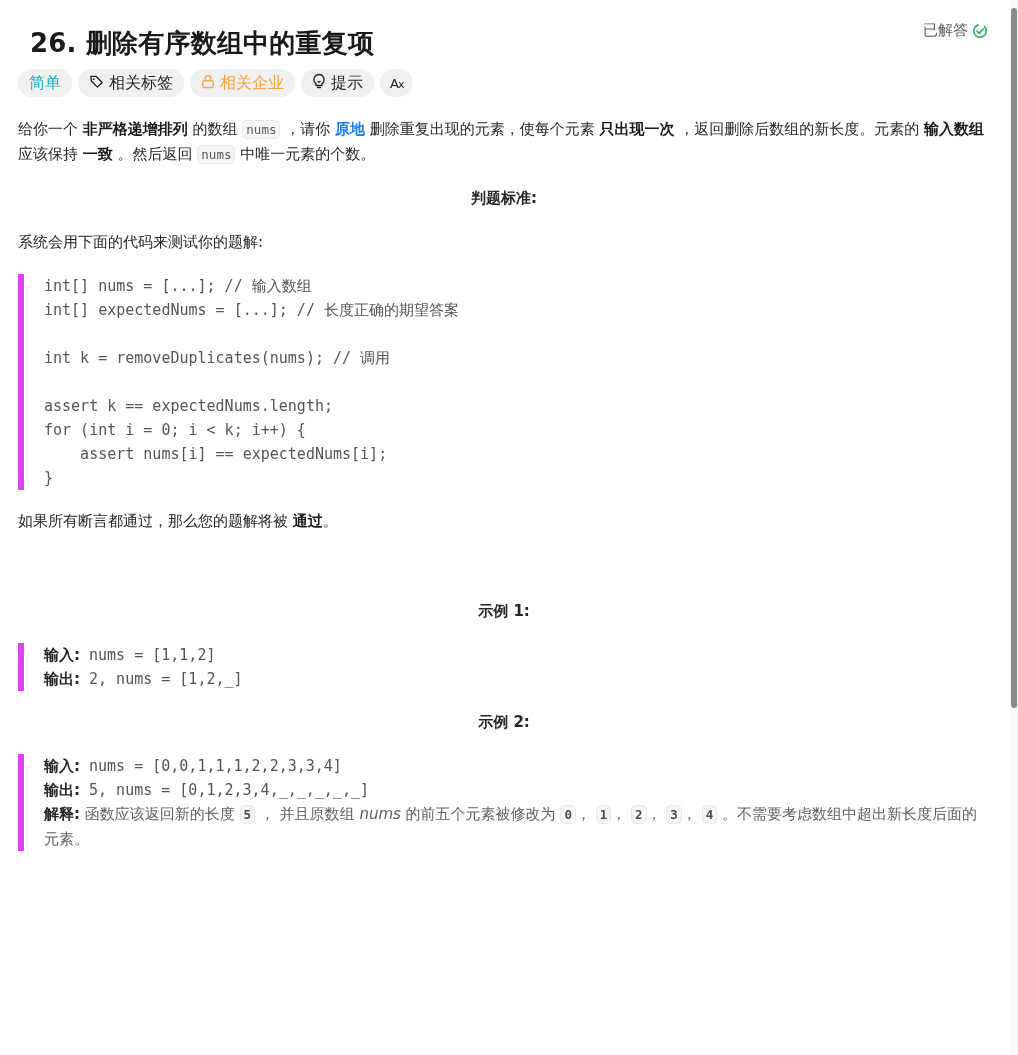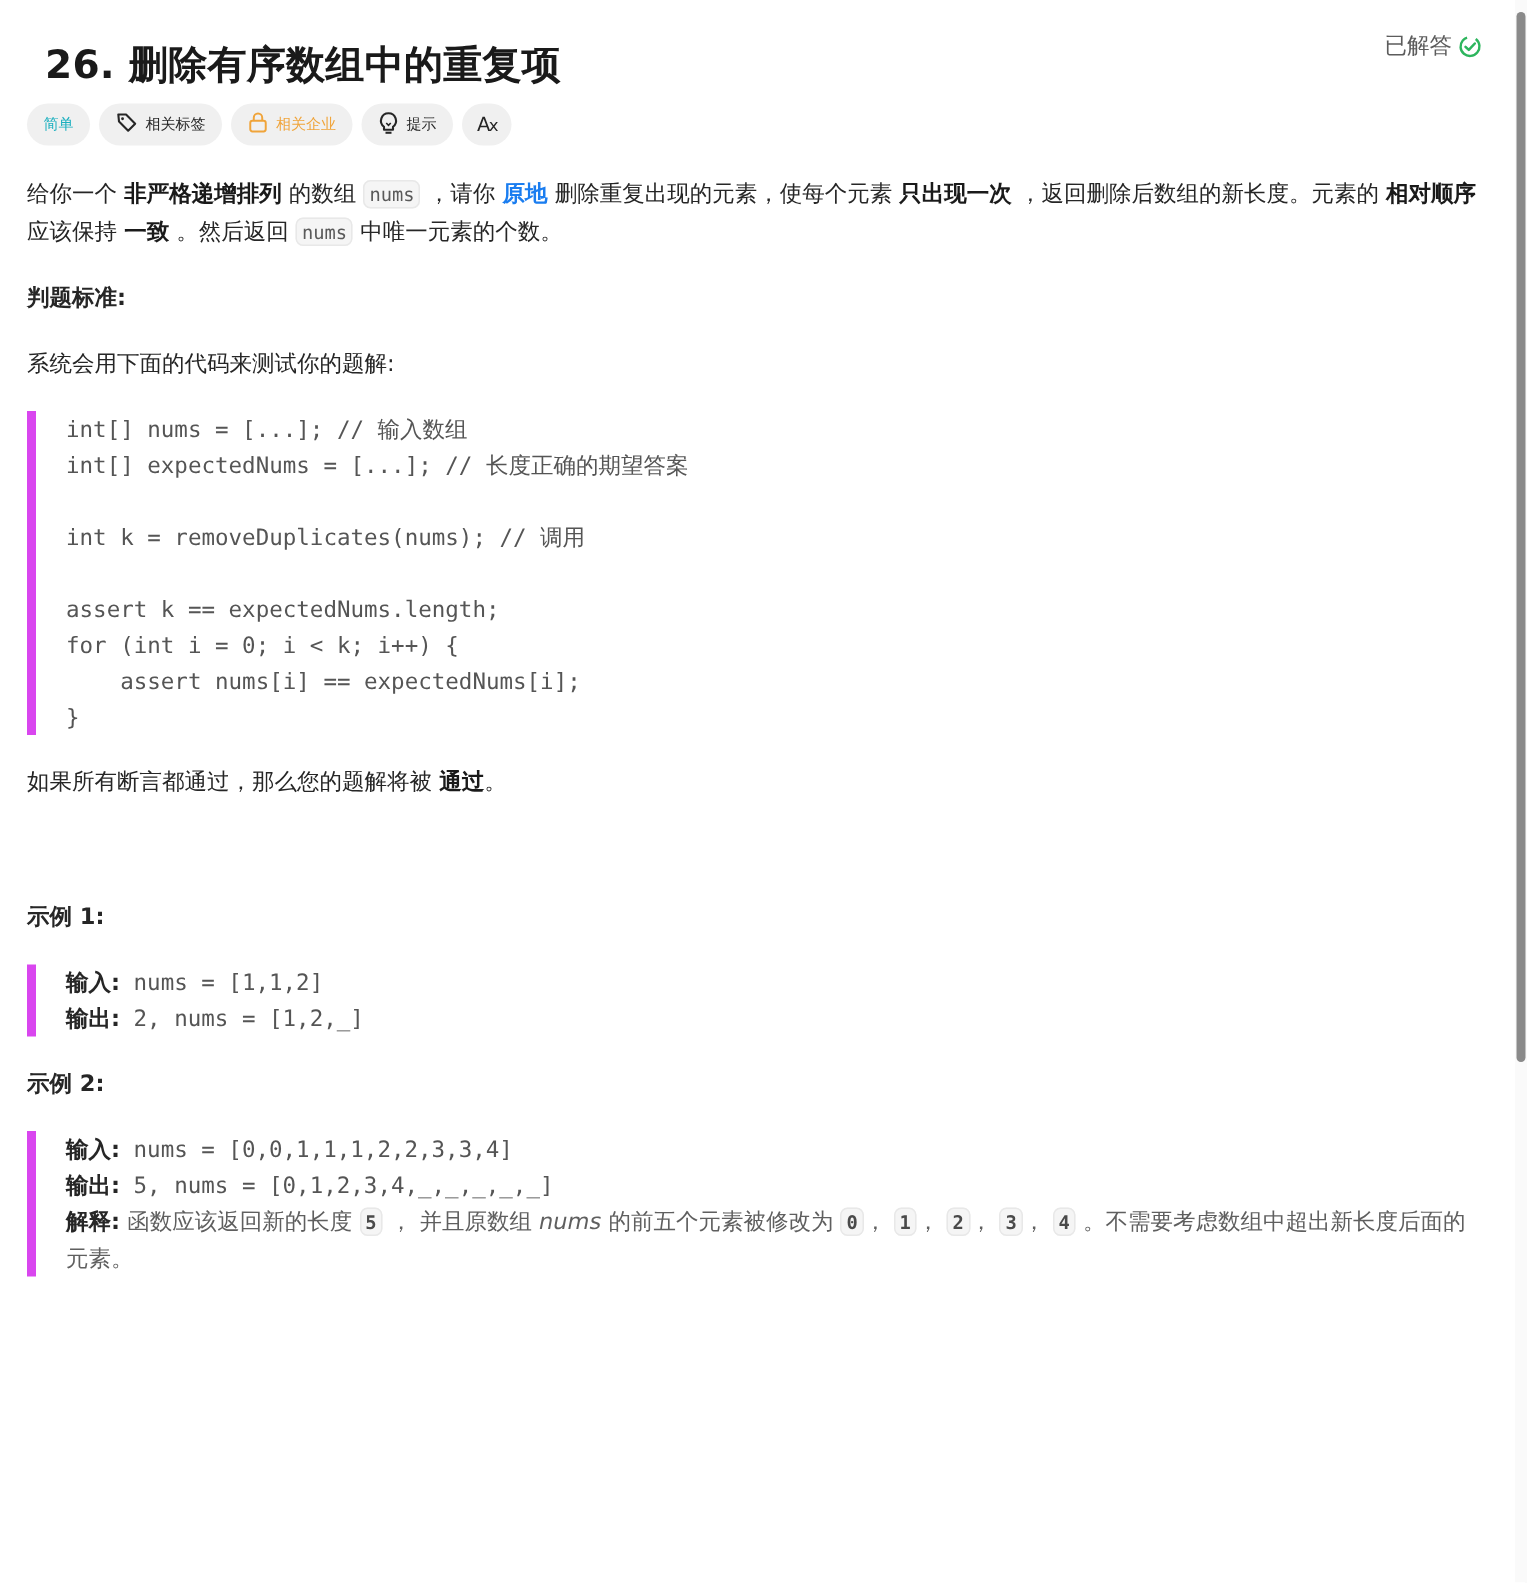--- a/index.html
+++ b/index.html
@@ -27,21 +27,21 @@
   .solved {
     position: absolute; right: 2px; top: 21px; font-size: 15px; color: #5c5c5c;
     display: flex; align-items: center; gap: 4px;
   }
   .solved svg { display: block; }
 
   .tags { display: flex; gap: 6px; height: 30px; margin-top: 5px; }
   .tag {
     height: 28px; border-radius: 14px; background: #f0f0f0;
     display: flex; align-items: center; padding: 0 11px; gap: 5px;
-    font-size: 10px; color: #262626; box-sizing: border-box;
+    font-size: 16px; color: #262626; box-sizing: border-box;
   }
   .tag.easy { color: #1aafbf; }
   .tag.company { color: #f0a43a; }
   .tag.trans { font-size: 13px; padding: 0 10px; font-weight: 500; letter-spacing: -1px; }
 
   .desc { margin-top: 18px; font-size: 15px; line-height: 25px; }
   .desc p { margin: 0 0 19px 0; }
   .desc b { font-weight: bold; color: #1a1a1a; }
   .blue { color: #1a7df0; font-weight: bold; }
   code.inl {
@@ -59,21 +59,21 @@
     font-size: 15px; line-height: 24px; color: #555555; white-space: pre;
   }
   pre.block .lbl {
     font-family: "DejaVu Sans", "Liberation Sans", sans-serif; font-weight: bold; color: #262626;
   }
   pre.block .txt {
     font-family: "DejaVu Sans", "Liberation Sans", sans-serif; color: #5f5f5f;
   }
   pre.block em { font-style: italic; }
   .expl { white-space: normal; display: block; }
-  .heading { font-weight: bold; }
+  .heading { font-weight: bold; text-align: center; }
   .spacer { height: 46px; }
 </style>
 </head>
 <body>
 
 <div class="scroll-track">
   <div class="scroll-thumb"></div>
 </div>
 
 <div class="content">
@@ -123,21 +123,21 @@
       </span>
       <span>提示</span>
     </div>
     <div class="tag trans">
       <span>A<span style="font-size:11px;">x</span></span>
     </div>
   </div>
 
   <div class="desc">
     <p>
-      <span>给你一个 </span><b>非严格递增排列</b><span> 的数组 </span><code class="inl">nums</code><span> ，请你 </span><a class="blue">原地</a><span> 删除重复出现的元素，使每个元素 </span><b>只出现一次</b><span> ，返回删除后数组的新长度。元素的 </span><b>相对顺序</b><span> 应该保持 </span><b>一致</b><span> 。然后返回 </span><code class="inl">nums</code><span> 中唯一元素的个数。</span>
+      <span>给你一个 </span><b>非严格递增排列</b><span> 的数组 </span><code class="inl">nums</code><span> ，请你 </span><a class="blue">原地</a><span> 删除重复出现的元素，使每个元素 </span><b>只出现一次</b><span> ，返回删除后数组的新长度。元素的 </span><b>输入数组</b><span> 应该保持 </span><b>一致</b><span> 。然后返回 </span><code class="inl">nums</code><span> 中唯一元素的个数。</span>
     </p>
     <p class="heading">判题标准:</p>
     <p>系统会用下面的代码来测试你的题解:</p>
 
     <pre class="block"><span>int[] nums = [...]; // 输入数组</span>
 <span>int[] expectedNums = [...]; // 长度正确的期望答案</span>
 <span></span>
 <span>int k = removeDuplicates(nums); // 调用</span>
 <span></span>
 <span>assert k == expectedNums.length;</span>

